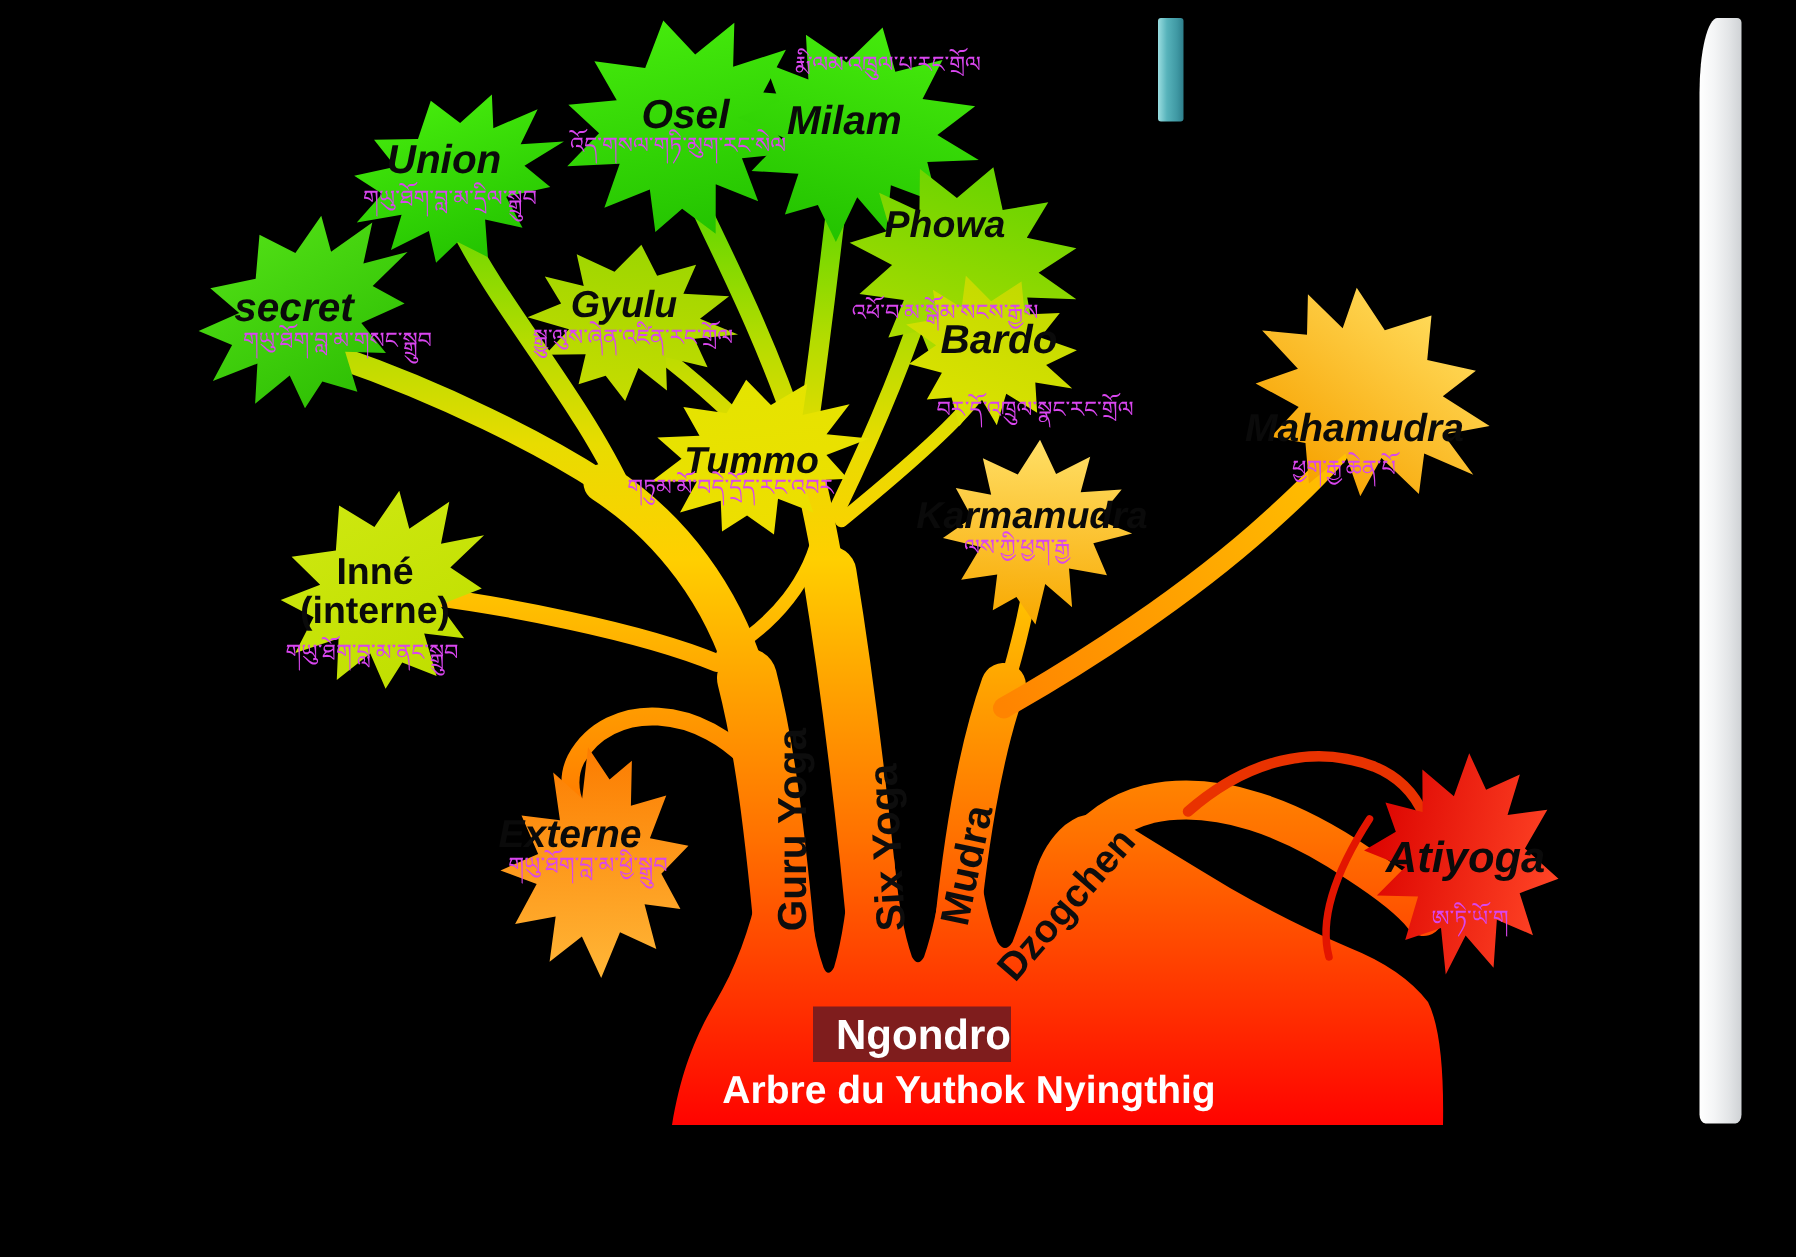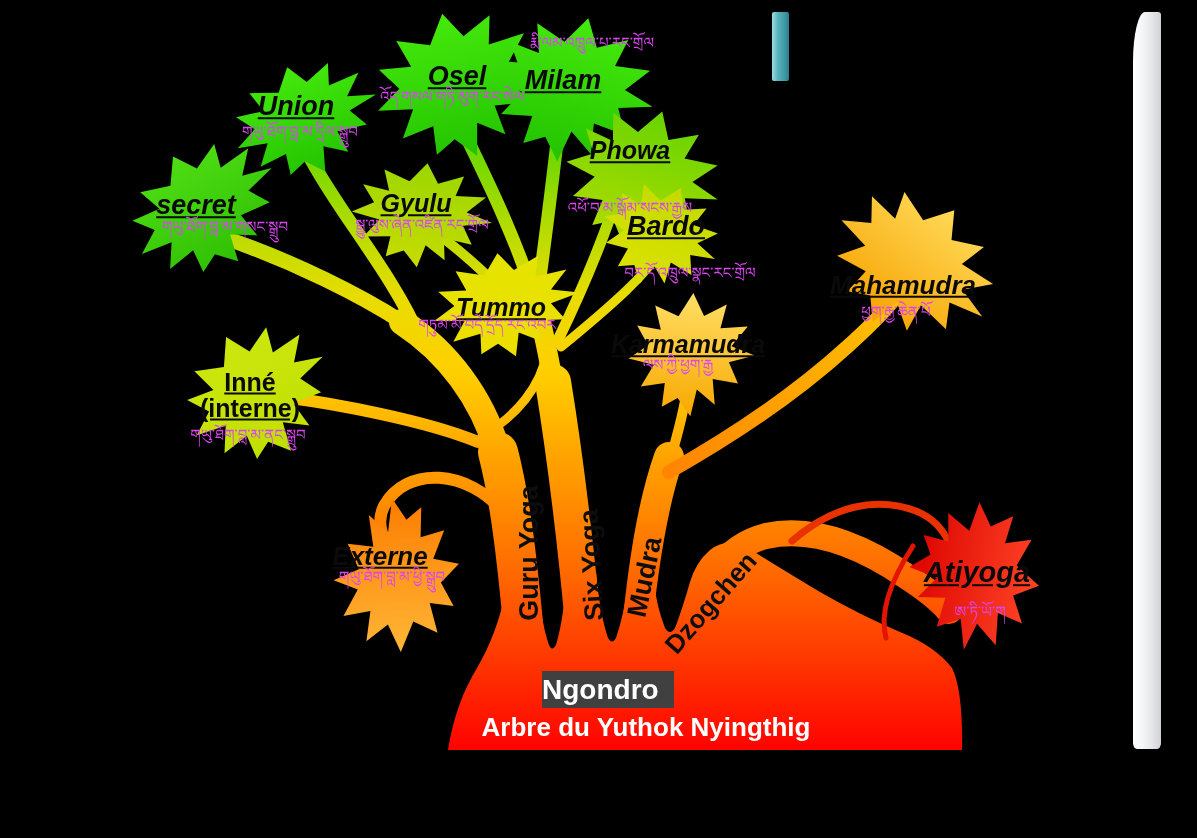--- a/index.html
+++ b/index.html
@@ -4,34 +4,34 @@
 <style>
   html,body{margin:0;padding:0;background:#000;}
   #stage{
     position:relative;width:1197px;height:838px;background:#000;overflow:hidden;
     font-family:"Liberation Sans","DejaVu Sans",sans-serif;
   }
   #tree-svg{position:absolute;left:0;top:0;}
   .lbl{
     position:absolute;transform:translate(-50%,-50%);
     font-weight:bold;font-style:italic;color:#0a0a0a;
-    white-space:nowrap;line-height:1.02;text-align:center;text-decoration:underline;
+    white-space:nowrap;line-height:1.02;text-align:center;
   }
   .lbl.upright{font-style:normal;}
   .tib{
     position:absolute;transform:translate(-50%,-50%);
     color:#d946ef;font-size:15px;white-space:nowrap;font-style:normal;
     font-family:Liberation Serif, serif;
   }
   .trunk-lbl{
     position:absolute;font-weight:bold;color:#0d0d0d;white-space:nowrap;
   }
   #root-box{
     position:absolute;left:542px;top:671px;width:132px;height:37px;
-    background:#404040;color:#fff;display:flex;align-items:center;justify-content:flex-start;
+    background:#7f1d1d;color:#fff;display:flex;align-items:center;justify-content:flex-end;
     font-weight:bold;font-size:28px;
   }
   #main-title{
     position:absolute;left:646px;top:727px;transform:translate(-50%,-50%);
     color:#fff;font-weight:bold;font-size:26px;white-space:nowrap;
   }
   #page-edge{
     position:absolute;left:1133px;top:12px;width:28px;height:737px;
     background:linear-gradient(90deg,#ffffff 0%,#f4f5f6 35%,#e3e5e7 70%,#cfd2d5 100%);
     border-radius:12px 3px 4px 4px / 50px 3px 6px 6px;

